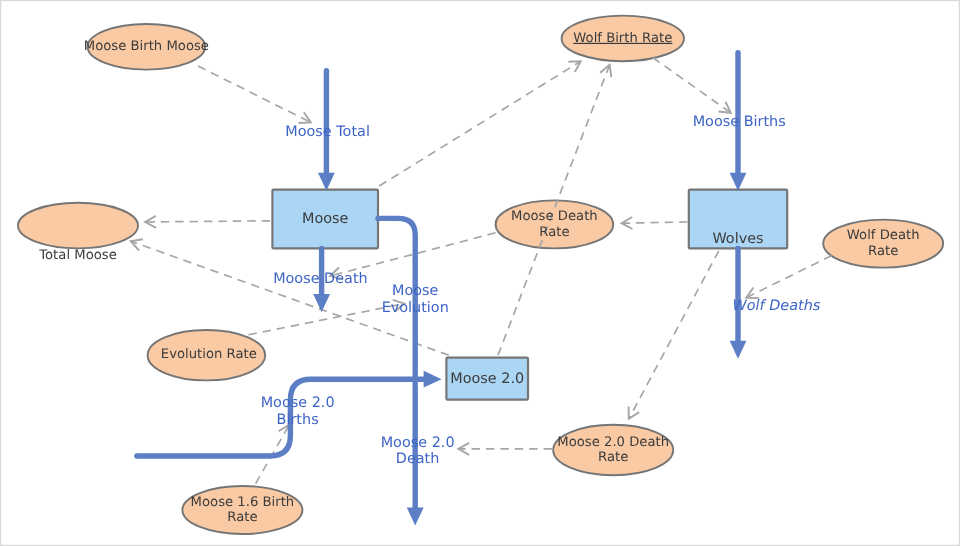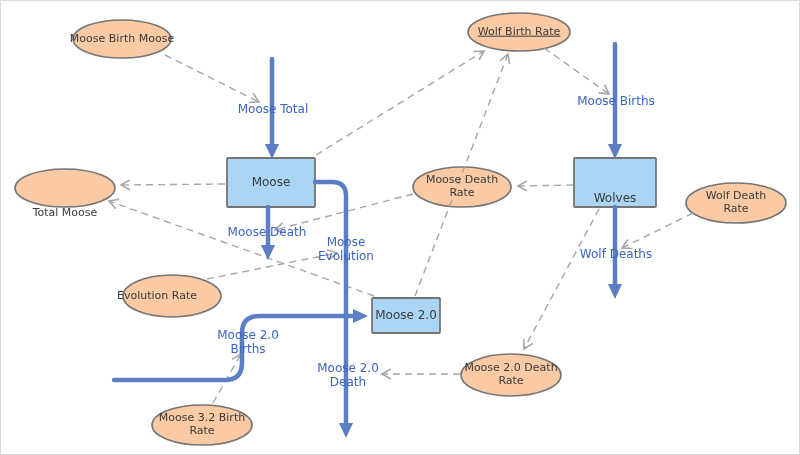--- a/index.html
+++ b/index.html
@@ -91,30 +91,30 @@
   <div class="lbl stock-lbl" style="left: 270px; top: 182px;">Moose</div>
   <div class="lbl stock-lbl" style="left: 614px; top: 182px; margin-top: 16px;">Wolves</div>
   <div class="lbl stock-lbl" style="left: 405px; top: 315px;">Moose 2.0</div>
 
   <div class="lbl node-lbl" style="left: 121px; top: 38px;">Moose Birth Moose</div>
   <div class="lbl node-lbl" style="left: 64px; top: 187px; margin-top: 25px;">Total Moose</div>
   <div class="lbl node-lbl" style="left: 518px; top: 31px; text-decoration: underline;">Wolf Birth Rate</div>
   <div class="lbl node-lbl" style="left: 461px; top: 186px;">Moose Death
 Rate</div>
   <div class="lbl node-lbl" style="left: 735px; top: 202px;">Wolf Death Rate</div>
-  <div class="lbl node-lbl" style="left: 156px; top: 295px;">Evolution Rate</div>
-  <div class="lbl node-lbl" style="left: 201px; top: 424px;">Moose 3.2 Birth
+  <div class="lbl node-lbl" style="left: 173px; top: 295px;">Evolution Rate</div>
+  <div class="lbl node-lbl" style="left: 201px; top: 424px;">Moose 1.6 Birth
 Rate</div>
   <div class="lbl node-lbl" style="left: 510px; top: 374px;">Moose 2.0 Death
 Rate</div>
 
   <div class="lbl flow-lbl" style="left: 272px; top: 109px;">Moose Total</div>
   <div class="lbl flow-lbl" style="left: 266px; top: 232px;">Moose Death</div>
   <div class="lbl flow-lbl" style="left: 345px; top: 249px;">Moose
 Evolution</div>
   <div class="lbl flow-lbl" style="left: 247px; top: 342px;">Moose 2.0
 Births</div>
   <div class="lbl flow-lbl" style="left: 347px; top: 375px;">Moose 2.0
 Death</div>
   <div class="lbl flow-lbl" style="left: 615px; top: 101px;">Moose Births</div>
-  <div class="lbl flow-lbl" style="left: 615px; top: 254px;">Wolf Deaths</div>
+  <div class="lbl flow-lbl" style="left: 646px; top: 254px; font-style: italic;">Wolf Deaths</div>
 
 </div>
 
 </body></html>

